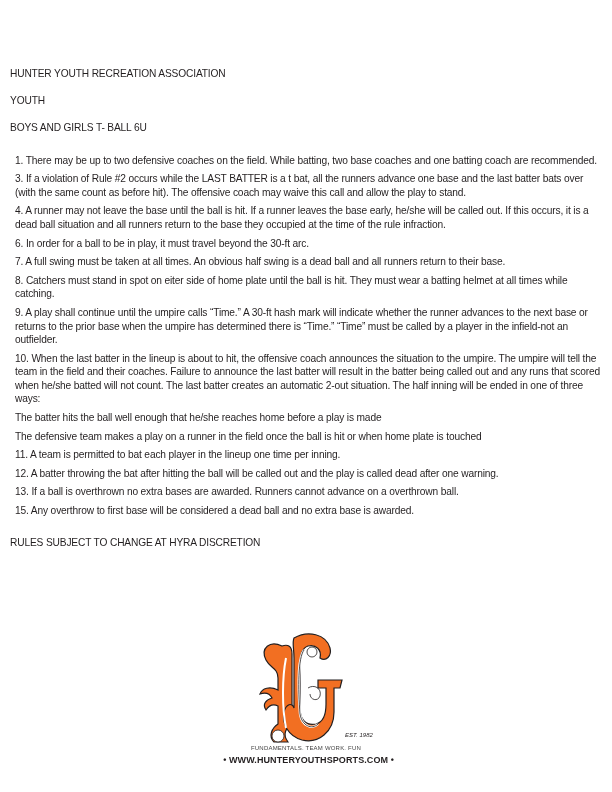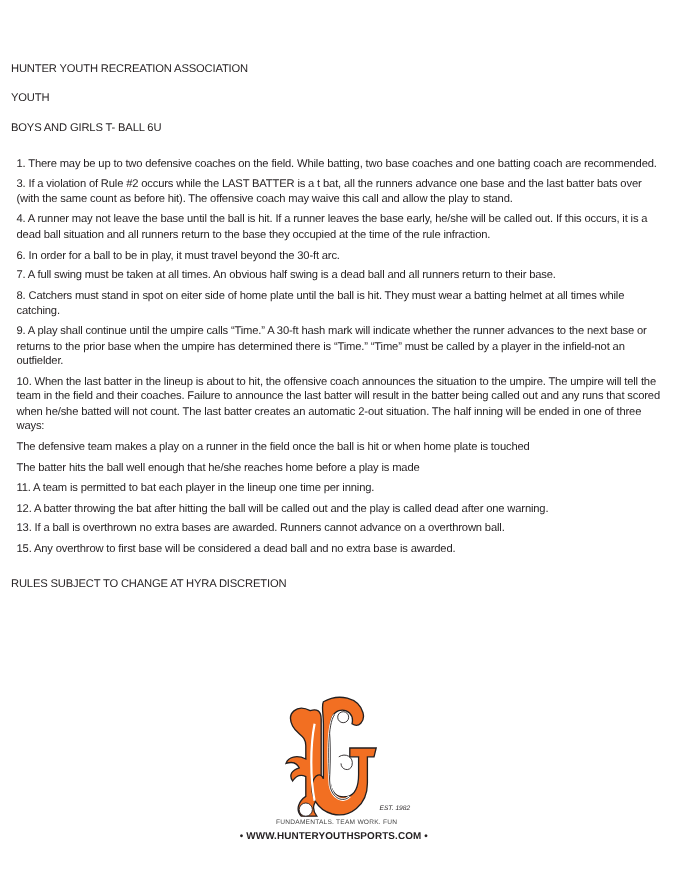--- a/index.html
+++ b/index.html
@@ -1,26 +1,26 @@
 <!DOCTYPE html>
 <html><head>
 <meta charset="utf-8">
 <style>
   html, body { margin: 0; padding: 0; background: #ffffff; }
   body { width: 612px; height: 792px; position: relative; overflow: hidden;
          font-family: "Liberation Sans", sans-serif; color: #231f20; }
-  .doc { position: absolute; left: 10px; top: 56px; width: 596px;
+  .doc { position: absolute; left: 10px; top: 67px; width: 596px;
          font-size: 10.2px; line-height: 13.6px; letter-spacing: -0.15px; }
   .head { margin: 0; height: 13.6px; white-space: nowrap; }
   .gap { height: 13.6px; }
   .rule { margin: 5px; }
   .logo { position: absolute; left: 222px; top: 628px; width: 168px; height: 140px; }
   .tagline { position: absolute; left: 0; width: 168px; top: 117px; text-align: center;
              font-size: 6px; letter-spacing: 0.2px; color: #444; font-family: "Liberation Sans", sans-serif; }
-  .url { position: absolute; left: -4px; width: 176px; top: 127px; text-align: left;
+  .url { position: absolute; left: -4px; width: 176px; top: 127px; text-align: right;
          font-size: 9px; font-weight: bold; color: #231f20; letter-spacing: 0.1px;
          font-family: "Liberation Sans", sans-serif; white-space: nowrap; }
   .est { position: absolute; left: 123px; top: 104px; font-size: 6px; font-style: italic; color: #231f20; }
 </style>
 </head>
 <body>
 
 <div class="doc">
   <p class="head">HUNTER YOUTH RECREATION ASSOCIATION</p>
   <div class="gap"></div>
@@ -30,22 +30,22 @@
   <div class="gap"></div>
   <div>
     <p class="rule">1. There may be up to two defensive coaches on the field. While batting, two base coaches and one batting coach are recommended.</p>
     <p class="rule">3. If a violation of Rule #2 occurs while the LAST BATTER is a t bat, all the runners advance one base and the last batter bats over (with the same count as before hit). The offensive coach may waive this call and allow the play to stand.</p>
     <p class="rule">4. A runner may not leave the base until the ball is hit. If a runner leaves the base early, he/she will be called out. If this occurs, it is a dead ball situation and all runners return to the base they occupied at the time of the rule infraction.</p>
     <p class="rule">6. In order for a ball to be in play, it must travel beyond the 30-ft arc.</p>
     <p class="rule">7. A full swing must be taken at all times. An obvious half swing is a dead ball and all runners return to their base.</p>
     <p class="rule">8. Catchers must stand in spot on eiter side of home plate until the ball is hit. They must wear a batting helmet at all times while catching.</p>
     <p class="rule">9. A play shall continue until the umpire calls “Time.”  A 30-ft hash mark will indicate whether the runner advances to the next base or returns to the prior base when the umpire has determined there is “Time.” “Time” must be called by a player in the infield-not an outfielder.</p>
     <p class="rule">10. When the last batter in the lineup is about to hit, the offensive coach announces the situation to the umpire. The umpire will tell the team in the field and their coaches. Failure to announce the last batter will result in the batter being called out and any runs that scored when he/she batted will not count. The last batter creates an automatic 2-out situation. The half inning will be ended in one of three ways:</p>
+    <p class="rule">The batter hits the ball well enough that he/she reaches home before a play is made</p>
     <p class="rule">The defensive team makes a play on a runner in the field once the ball is hit or when home plate is touched</p>
-    <p class="rule">The batter hits the ball well enough that he/she reaches home before a play is made</p>
     <p class="rule">11. A team is permitted to bat each player in the lineup one time per inning.</p>
     <p class="rule">12. A batter throwing the bat after hitting the ball will be called out and the play is called dead after one warning.</p>
     <p class="rule">13. If a ball is overthrown no extra bases are awarded. Runners cannot advance on a overthrown ball.</p>
     <p class="rule">15. Any overthrow to first base will be considered a dead ball and no extra base is awarded.</p>
   </div>
   <div class="gap"></div>
   <p class="head">RULES SUBJECT TO CHANGE AT HYRA DISCRETION</p>
 </div>
 
 <div class="logo">

